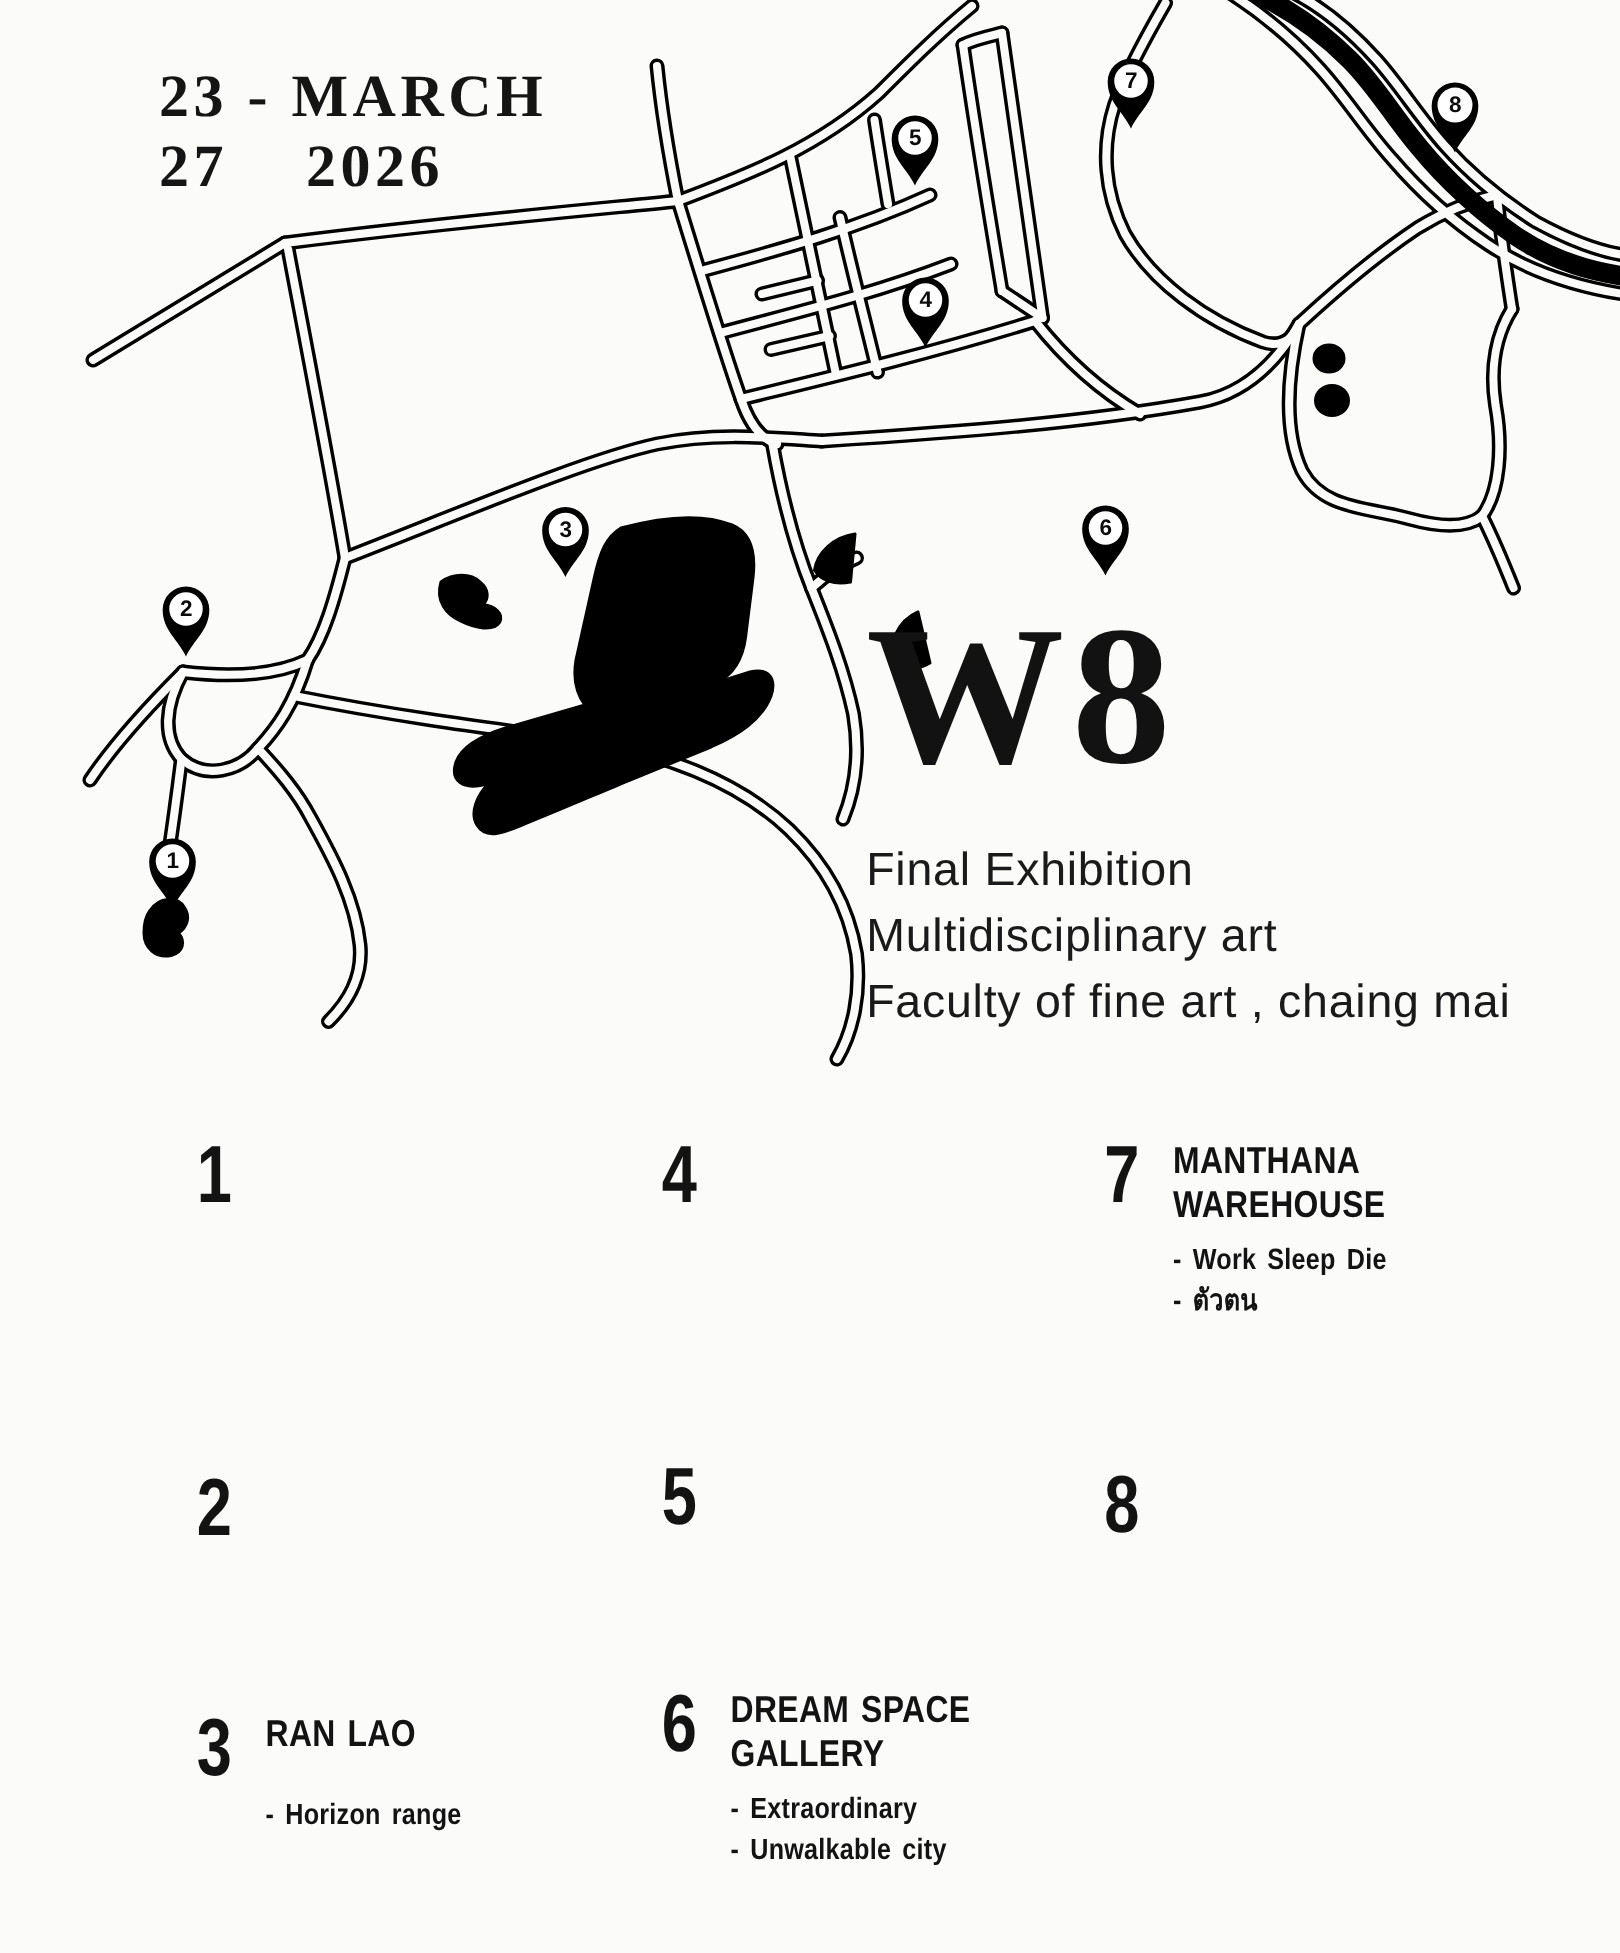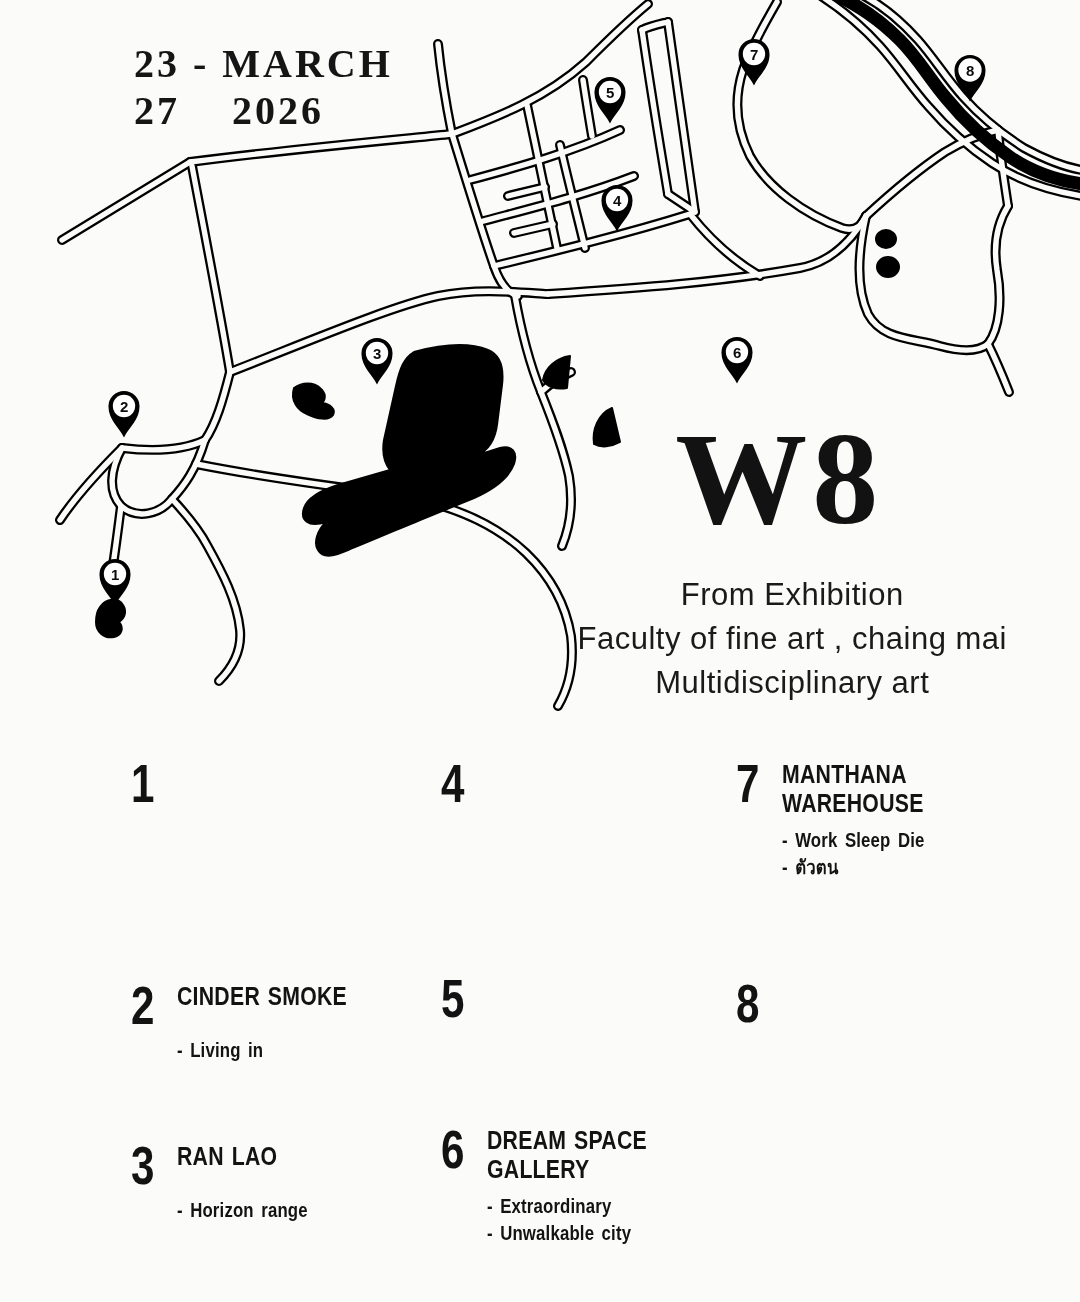--- a/index.html
+++ b/index.html
@@ -18,23 +18,23 @@
   .pin-num {
     position:absolute; top:7.5px; left:0; width:35px; height:18px;
     text-align:center; font:700 15px/18px "Liberation Sans", sans-serif;
     color:#0b0b0b; letter-spacing:-0.5px;
   }
   
   .date-block {
     position:absolute; left:106px; top:40px;
     font-family:"Liberation Serif", serif; font-weight:700;
     font-size:40px; line-height:47px; letter-spacing:3px;
-    white-space:pre; color:#151515;margin-left:28px;
-  }
-  .title-block { position:absolute; right:73px; top:412px; text-align:center;margin-left:24px; }
+    white-space:pre; color:#151515;
+  }
+  .title-block { position:absolute; right:73px; top:397px; text-align:left;margin-left:24px; }
   .big-title {
     display:block; font-family:"Liberation Serif", serif; font-weight:700;
     font-size:132px; line-height:1.02; letter-spacing:5px; padding-right:26px; color:#121212;
   }
   .subtitle { margin-top:26px; font-size:31px; line-height:44px; letter-spacing:0.5px; color:#1a1a1a; }
   .subtitle div { white-space:nowrap; }
   
   .venue { position:absolute; display:flex; gap:13px; color:#131313; }
   .v-num {
     flex:none; width:36px; text-align:center;
@@ -176,38 +176,32 @@
         </svg>
       <span class="pin-num">8</span>
     </div>
   </div>
 
   <div class="date-block"><span>23 - MARCH</span><br><span>27    2026</span></div>
 
   <div class="title-block">
     <span class="big-title">W8</span>
     <div class="subtitle">
-      <div>From Exhibition</div>
+      <div>Final Exhibition</div>
+      <div>Multidisciplinary art</div>
       <div>Faculty of fine art , chaing mai</div>
-      <div>Multidisciplinary art</div>
     </div>
   </div>
 
   <div class="venue" style="left:128px; top:760px">
     <div class="v-num">1</div>
   </div>
 
   <div class="venue" style="left:128px; top:982px">
     <div class="v-num">2</div>
-    <div class="v-body">
-      <div class="v-name">CINDER SMOKE</div>
-      <div class="v-works">
-        <div>- Living in</div>
-      </div>
-    </div>
   </div>
 
   <div class="venue" style="left:128px; top:1142px">
     <div class="v-num">3</div>
     <div class="v-body">
       <div class="v-name">RAN LAO</div>
       <div class="v-works">
         <div>- Horizon range</div>
       </div>
     </div>

